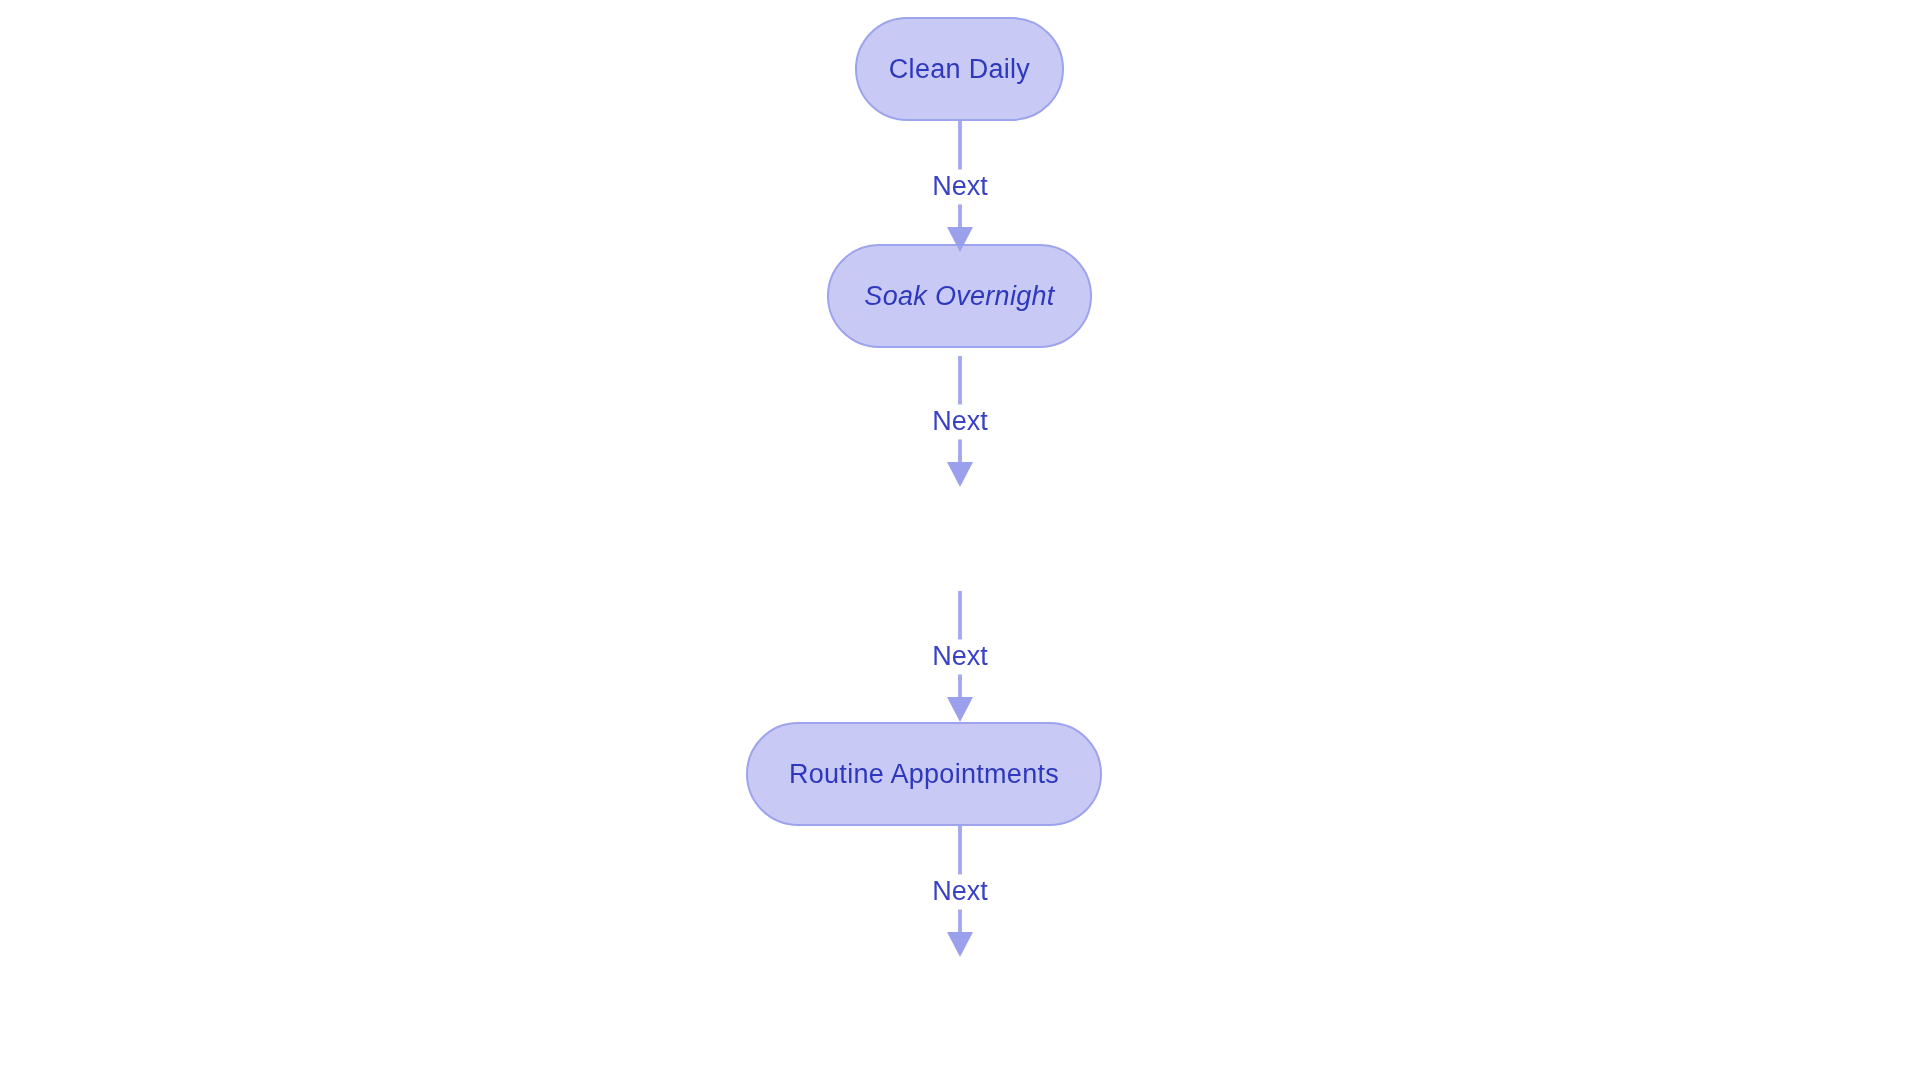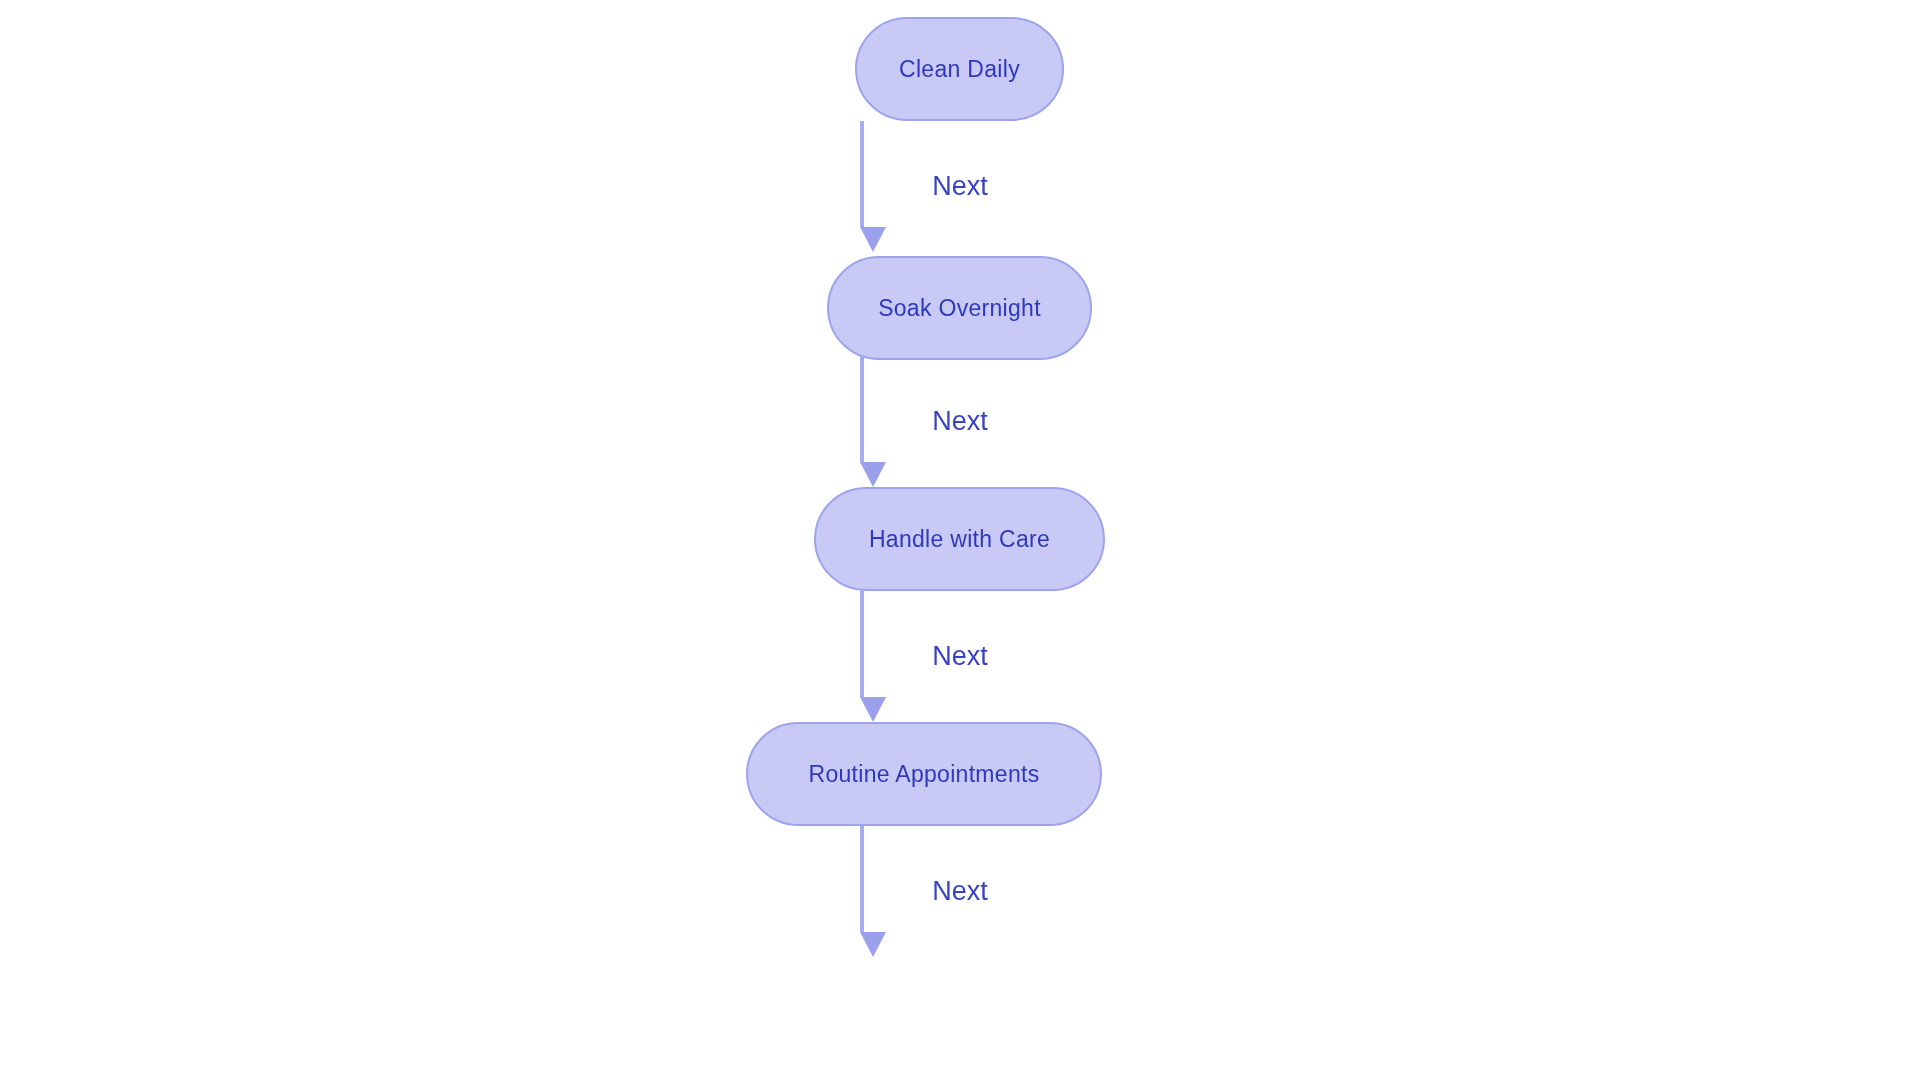--- a/index.html
+++ b/index.html
@@ -25,37 +25,38 @@
     box-sizing: border-box;
     background: var(--node-fill, #c8caf5);
     border: 2px solid var(--node-border, #9da3ed);
     border-radius: 52px;
     display: flex;
     align-items: center;
     justify-content: center;
   }
   .node-label {
     color: var(--node-text, #2e38bc);
-    font-size: 23px;
+    font-size: 27px;
     letter-spacing: 0.3px;
     white-space: nowrap;
   }
   .node-1 { left: 855px; top: 17px;  width: 209px; }
-  .node-2 { left: 827px; top: 256px; width: 265px; }
+  .node-2 { left: 827px; top: 244px; width: 265px; font-style: italic; }
   .node-3 { left: 814px; top: 487px; width: 291px; }
   .node-4 { left: 746px; top: 722px; width: 356px; }
   .node-5 { left: 813px; top: 957px; width: 292px; }
 
   .edge {
     position: absolute;
     left: 860px;
     width: 200px;
     height: 131px;
     display: flex;
     flex-direction: column;
+    align-items: center;
   }
   .edge-1 { top: 121px; }
   .edge-2 { top: 356px; }
   .edge-3 { top: 591px; }
   .edge-4 { top: 826px; }
 
   .edge-line {
     width: 4px;
     flex: 1;
     background: var(--edge-line, #a6aaef);
@@ -86,23 +87,20 @@
 <div class="canvas">
 
   <div class="node node-1">
     <span class="node-label">Clean Daily</span>
   </div>
 
   <div class="node node-2">
     <span class="node-label">Soak Overnight</span>
   </div>
 
-  <div class="node node-3">
-    <span class="node-label">Handle with Care</span>
-  </div>
 
   <div class="node node-4">
     <span class="node-label">Routine Appointments</span>
   </div>
 
 
   <div class="edge edge-1">
     <div class="edge-line"></div>
     <div class="edge-arrowhead"></div>
     <span class="edge-label">Next</span>

